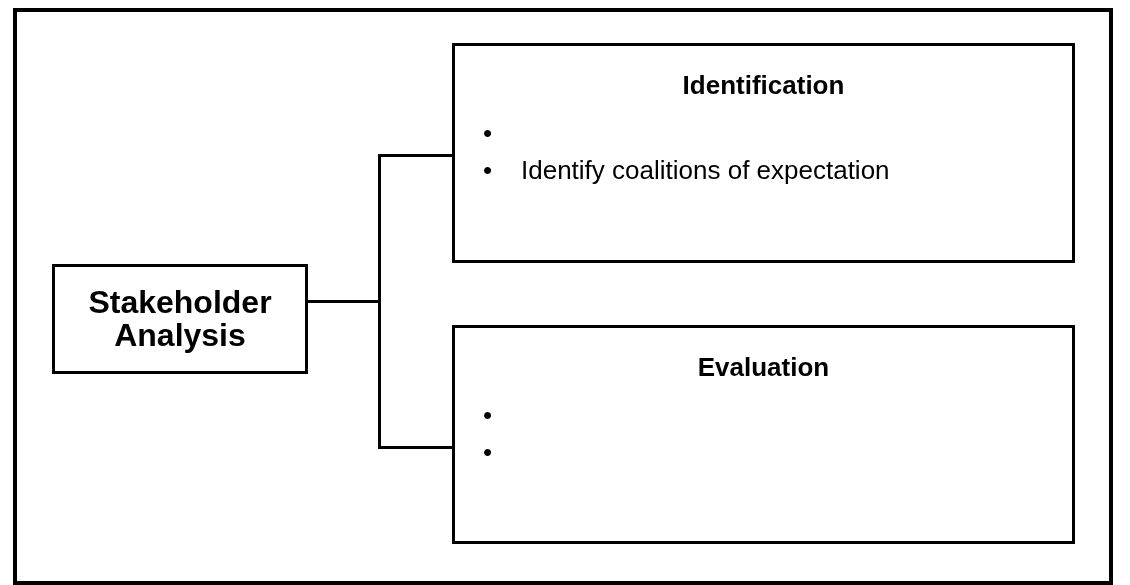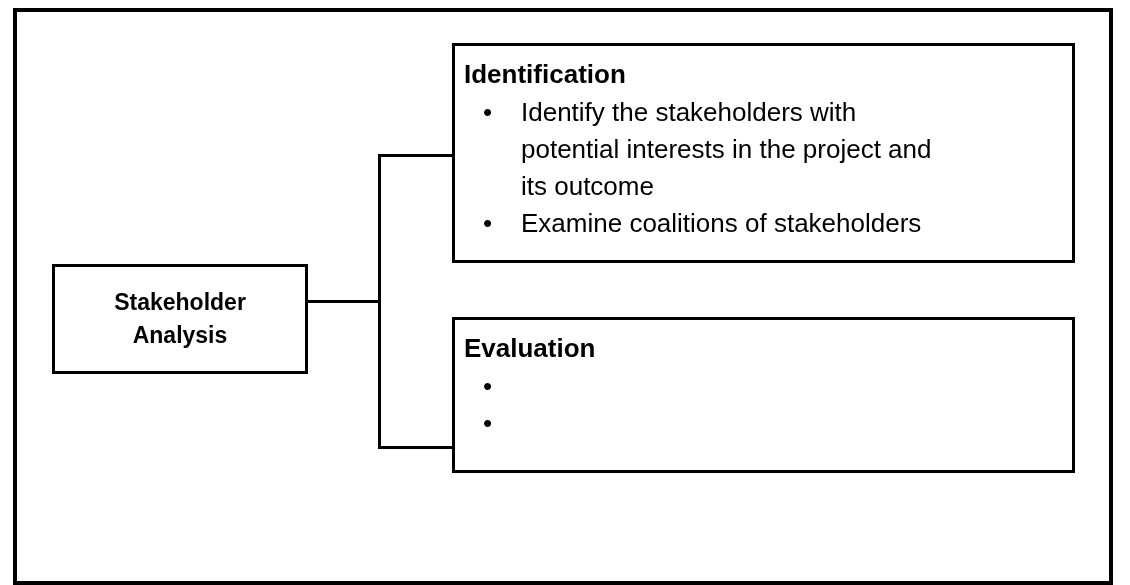--- a/index.html
+++ b/index.html
@@ -22,38 +22,38 @@
   .box {
     position: absolute;
     border: 3px solid #000000;
     background: #ffffff;
   }
   .root-box {
     left: 52px; top: 264px;
     width: 256px; height: 110px;
     display: flex; align-items: center; justify-content: center;
     font-weight: bold;
-    font-size: 23px;
+    font-size: 32px;
     line-height: 33px;
     text-align: center;
     white-space: pre-line;
   }
   .branch-box {
     left: 452px;
     width: 623px;
     padding: 9px 8px 0 8px;
   }
   .branch-top { top: 43px; height: 220px; }
-  .branch-bottom { top: 317px; height: 156px; }
+  .branch-bottom { top: 325px; height: 219px; }
   .branch-title {
-    text-align: left;
+    text-align: center;
     font-weight: bold;
     font-size: 26px;
     line-height: 36px;
-    margin: 1px;
+    margin: 12px;
   }
   .bullet-list { margin: 2px 0 0 0; padding: 0; }
   .bullet-item {
     display: flex;
     align-items: flex-start;
     font-size: 26px;
     line-height: 37px;
   }
   .bullet-marker {
     margin-left: 20px;
@@ -84,27 +84,24 @@
 <div class="box root-box">
   <div>Stakeholder
 Analysis</div>
 </div>
 
 <div class="box branch-box branch-top">
   <div class="branch-title">Identification</div>
   <div class="bullet-list">
       <div class="bullet-item">
         <span class="bullet-marker">•</span>
-        <span class="bullet-text">Identify the stakeholders with
-potential interests in the project and
-its outcome</span>
       </div>
       <div class="bullet-item">
         <span class="bullet-marker">•</span>
-        <span class="bullet-text">Examine coalitions of stakeholders</span>
+        <span class="bullet-text">Identify coalitions of expectation</span>
       </div>
     </div>
 </div>
 
 <div class="box branch-box branch-bottom">
   <div class="branch-title">Evaluation</div>
   <div class="bullet-list">
       <div class="bullet-item">
         <span class="bullet-marker">•</span>
       </div>

